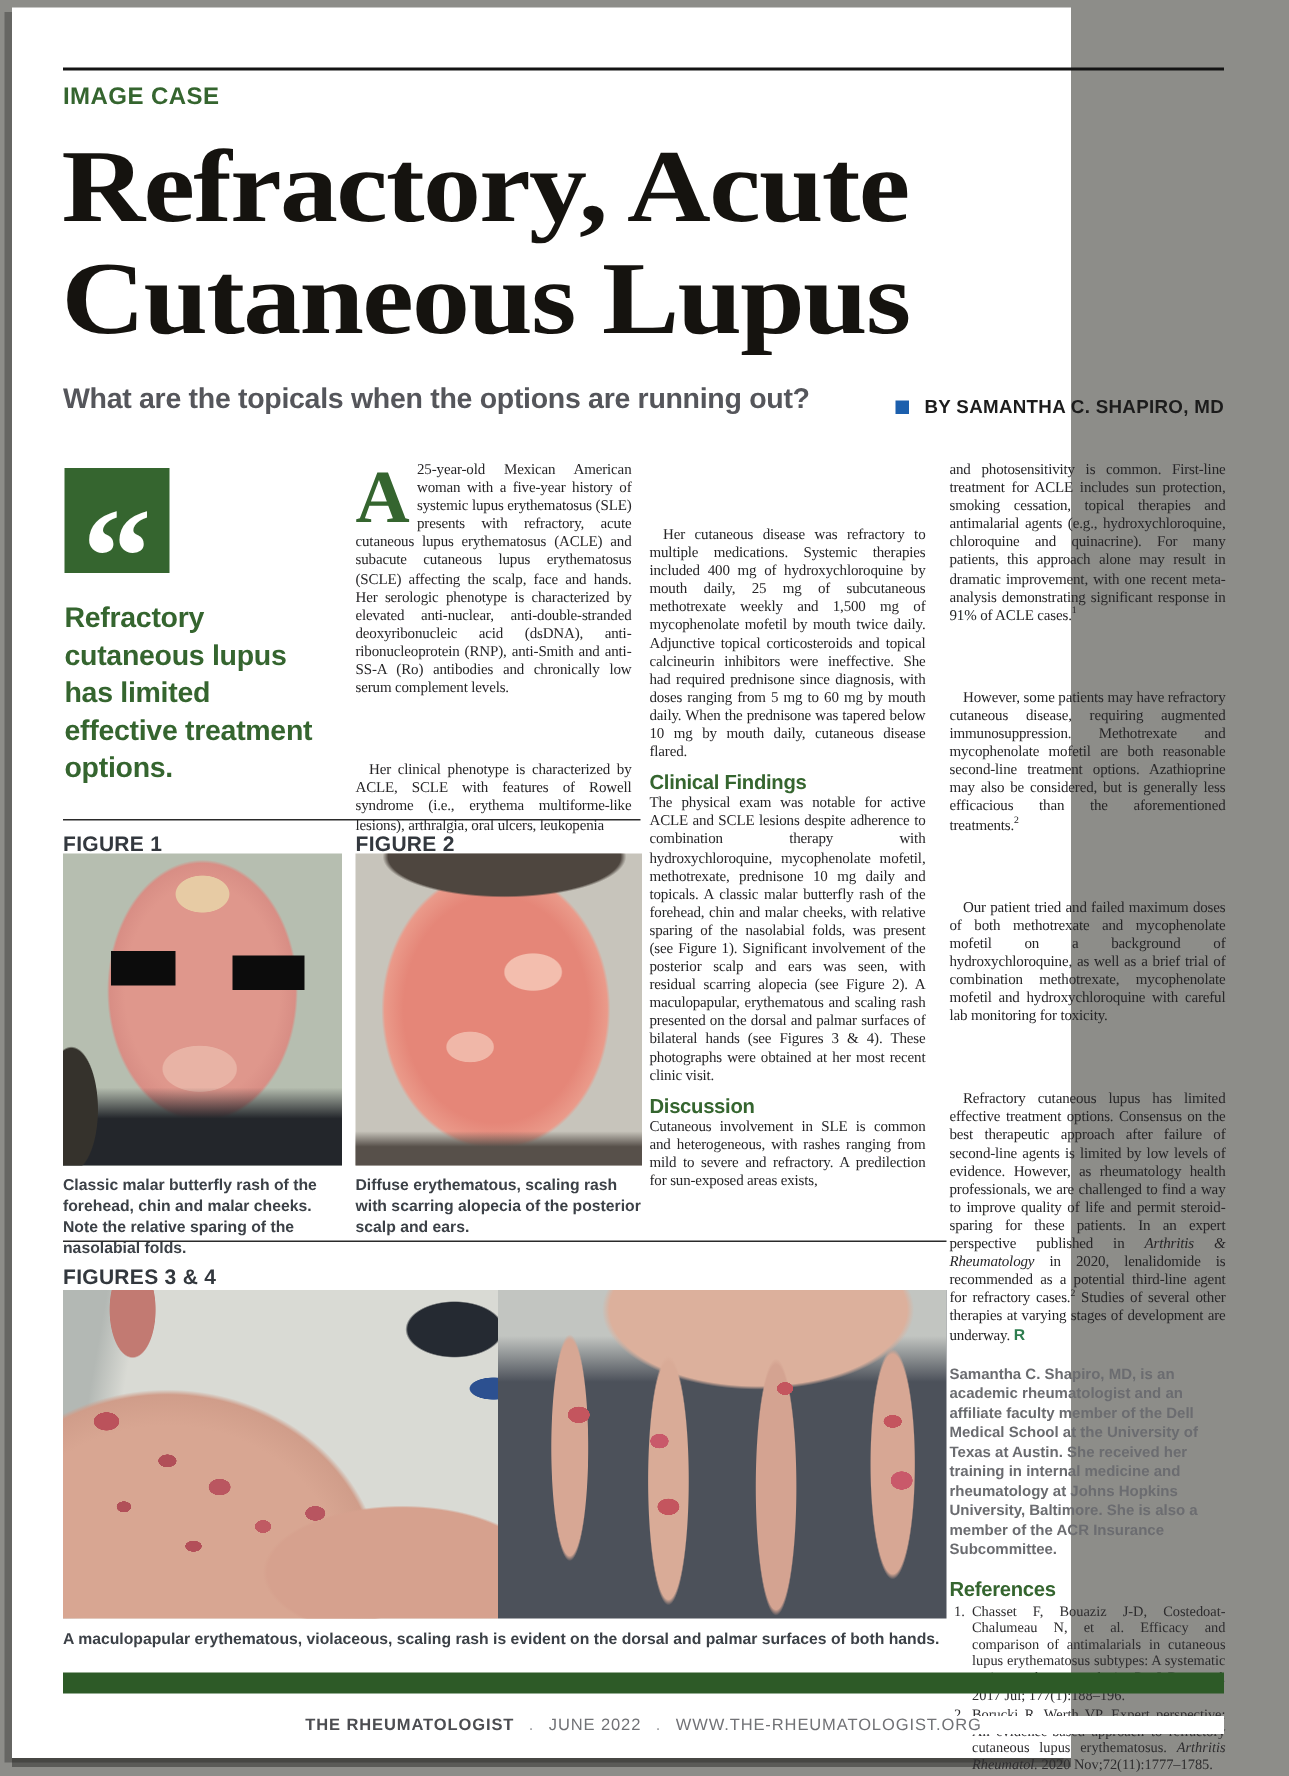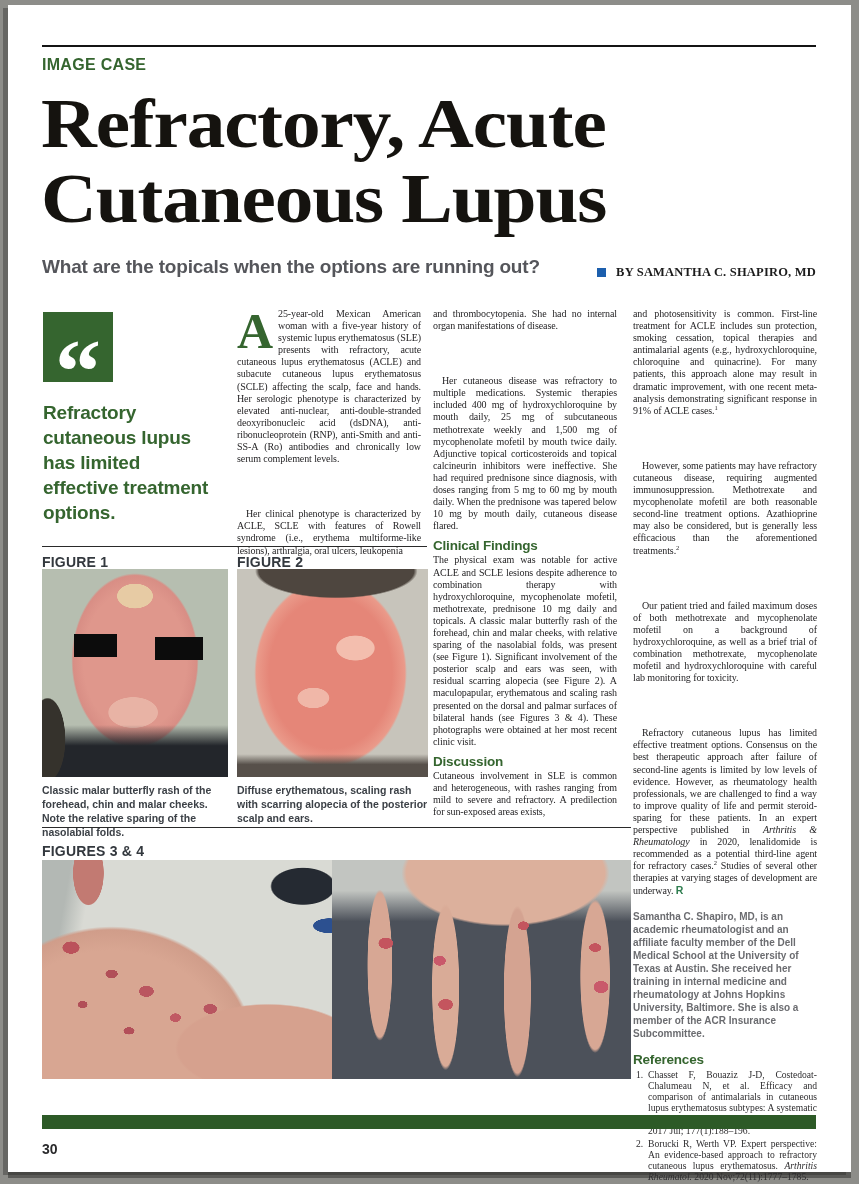--- a/index.html
+++ b/index.html
@@ -8,38 +8,38 @@
     --blue:#1c5fad;
   }
   html,body{margin:0;padding:0;}
   body{
     width:859px;height:1184px;position:relative;
     background:#8d8d89;
     font-family:"Liberation Sans",sans-serif;
     overflow:hidden;
   }
   .page{
-    position:absolute;left:8px;top:5px;width:843px;height:1167px;
+    position:absolute;left:8px;top:5px;width:706px;height:1167px;
     background:#ffffff;
     box-shadow:-5px 3px 0 rgba(40,40,38,.38), 0 6px 0 rgba(30,30,28,.45);
   }
   .rule-top{position:absolute;left:34px;top:40px;width:774px;height:2px;background:#141414;}
   .kicker{position:absolute;left:34px;top:51px;font-weight:bold;font-size:16px;letter-spacing:.3px;color:var(--green);}
   .title{
     position:absolute;left:33px;top:82px;margin:0;
     font-family:"Liberation Serif",serif;font-weight:bold;
     font-size:69px;line-height:75px;letter-spacing:-1px;color:#15130f;
     transform:scaleX(1.12);transform-origin:left top;white-space:nowrap;
   }
   .title .tline{display:block;}
   .deck{position:absolute;left:34px;top:251px;width:774px;display:flex;justify-content:space-between;align-items:flex-start;}
   .subtitle{font-weight:bold;font-size:19px;letter-spacing:-.2px;color:#55565b;}
   .byline{white-space:nowrap;margin-top:7px;}
   .bsq{display:inline-block;width:9px;height:9px;background:var(--blue);margin-right:6px;}
-  .btext{font-family:Liberation Serif, serif;font-weight:bold;font-size:12.5px;letter-spacing:.2px;color:#1c1c1c;vertical-align:1px;}
+  .btext{font-family:Liberation Sans, sans-serif;font-weight:bold;font-size:12.5px;letter-spacing:.2px;color:#1c1c1c;vertical-align:1px;}
 
   
   .pq{position:absolute;left:35px;top:307px;width:184px;}
   .pqbox{width:70px;height:70px;background:var(--green);overflow:hidden;display:flex;justify-content:center;}
   .pqg{font-family:"Liberation Serif",serif;font-weight:bold;font-size:92px;line-height:118px;color:#fff;}
   .pqtext{margin:18px 0 0 0;font-weight:bold;font-size:19px;line-height:25px;letter-spacing:-.2px;color:var(--green);width:170px;}
 
   
   .col{position:absolute;top:303px;width:184px;}
   .colA{left:229px;}
@@ -169,21 +169,20 @@
   </aside>
 
   <section class="col colA">
     <p class="bp">
       <span class="dropcap">A</span><span>25-year-old Mexican American woman with a five-year history of systemic lupus erythematosus (SLE) presents with refractory, acute cutaneous lupus erythematosus (ACLE) and subacute cutaneous lupus erythematosus (SCLE) affecting the scalp, face and hands. Her serologic phenotype is characterized by elevated anti-nuclear, anti-double-stranded deoxyribonucleic acid (dsDNA), anti-ribonucleoprotein (RNP), anti-Smith and anti-SS-A (Ro) antibodies and chronically low serum complement levels.</span>
     </p>
     <p class="bp ind">Her clinical phenotype is characterized by ACLE, SCLE with features of Rowell syndrome (i.e., erythema multiforme-like lesions), arthralgia, oral ulcers, leukopenia</p>
   </section>
 
   <section class="col colB">
-    <p class="bp">and thrombocytopenia. She had no internal organ manifestations of disease.</p>
     <p class="bp ind">Her cutaneous disease was refractory to multiple medications. Systemic therapies included 400 mg of hydroxychloroquine by mouth daily, 25 mg of subcutaneous methotrexate weekly and 1,500 mg of mycophenolate mofetil by mouth twice daily. Adjunctive topical corticosteroids and topical calcineurin inhibitors were ineffective. She had required prednisone since diagnosis, with doses ranging from 5 mg to 60 mg by mouth daily. When the prednisone was tapered below 10 mg by mouth daily, cutaneous disease flared.</p>
     <h3 class="subhead">Clinical Findings</h3>
     <p class="bp">The physical exam was notable for active ACLE and SCLE lesions despite adherence to combination therapy with hydroxychloroquine, mycophenolate mofetil, methotrexate, prednisone 10 mg daily and topicals. A classic malar butterfly rash of the forehead, chin and malar cheeks, with relative sparing of the nasolabial folds, was present (see Figure 1). Significant involvement of the posterior scalp and ears was seen, with residual scarring alopecia (see Figure 2). A maculopapular, erythematous and scaling rash presented on the dorsal and palmar surfaces of bilateral hands (see Figures 3 &amp; 4). These photographs were obtained at her most recent clinic visit.</p>
     <h3 class="subhead">Discussion</h3>
     <p class="bp">Cutaneous involvement in SLE is common and heterogeneous, with rashes ranging from mild to severe and refractory. A predilection for sun-exposed areas exists,</p>
   </section>
 
   <section class="col colC">
     <p class="bp"><span>and photosensitivity is common. First-line treatment for ACLE includes sun protection, smoking cessation, topical therapies and antimalarial agents (e.g., hydroxychloroquine, chloroquine and quinacrine). For many patients, this approach alone may result in dramatic improvement, with one recent meta-analysis demonstrating significant response in 91% of ACLE cases.</span><sup>1</sup></p>
     <p class="bp ind"><span>However, some patients may have refractory cutaneous disease, requiring augmented immunosuppression. Methotrexate and mycophenolate mofetil are both reasonable second-line treatment options. Azathioprine may also be considered, but is generally less efficacious than the aforementioned treatments.</span><sup>2</sup></p>
@@ -217,17 +216,25 @@
   <p class="figcap cap1">Classic malar butterfly rash of the forehead, chin and malar cheeks. Note the relative sparing of the nasolabial folds.</p>
 
   <div class="rule rule-fig34"></div>
   <div class="figlabel flab34">FIGURES 3 &amp; 4</div>
 
   <div class="photos34">
     <div class="fig3"></div>
     <div class="fig4"></div>
   </div>
 
+  <p class="figcap cap34">A maculopapular erythematous, violaceous, scaling rash is evident on the dorsal and palmar surfaces of both hands.</p>
 
   <div class="greenbar"></div>
   <div class="pageno">30</div>
+  <div class="footline">
+    <span class="pub">THE RHEUMATOLOGIST</span>
+    <span class="fsep">.</span>
+    <span class="fgray">JUNE 2022</span>
+    <span class="fsep">.</span>
+    <span class="fgray">WWW.THE-RHEUMATOLOGIST.ORG</span>
+  </div>
 
 </div>
 
 </body></html>

